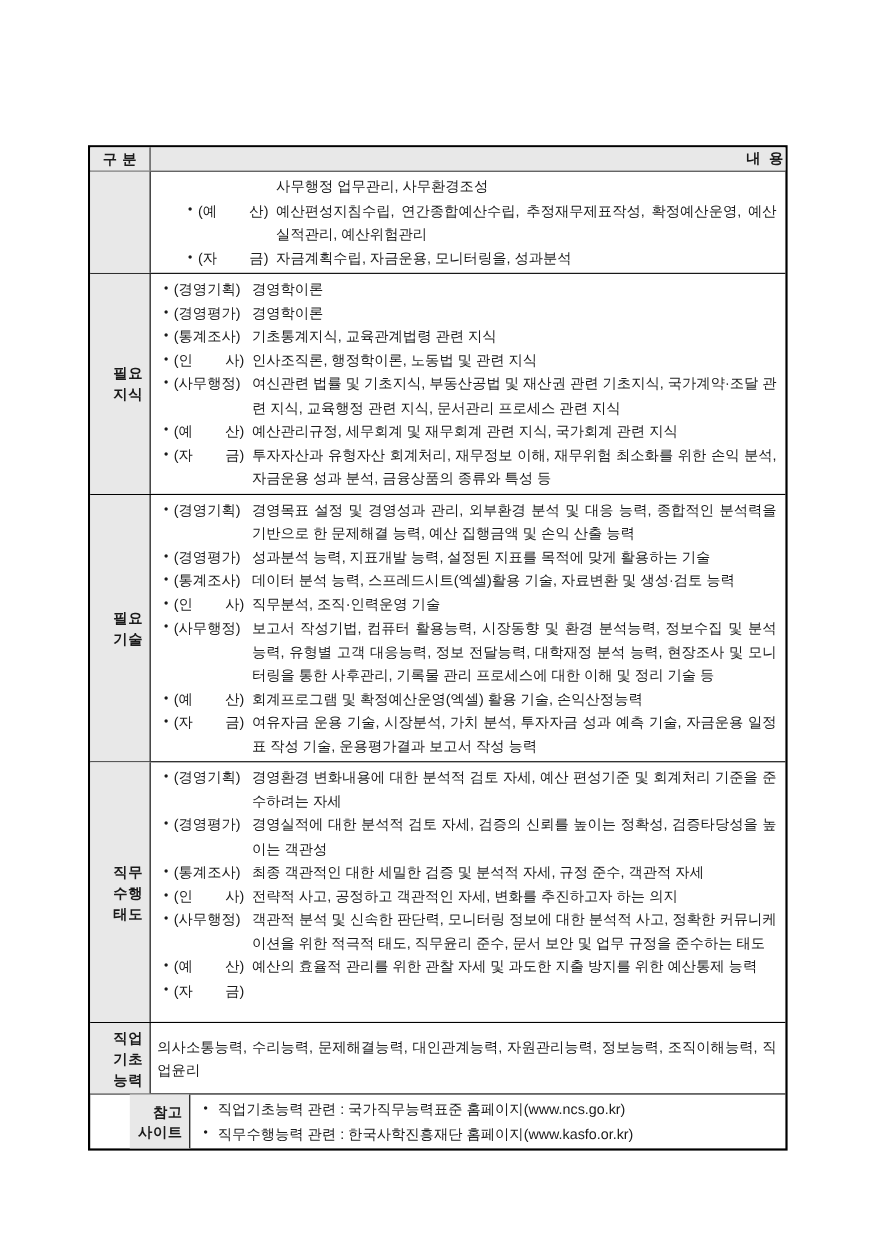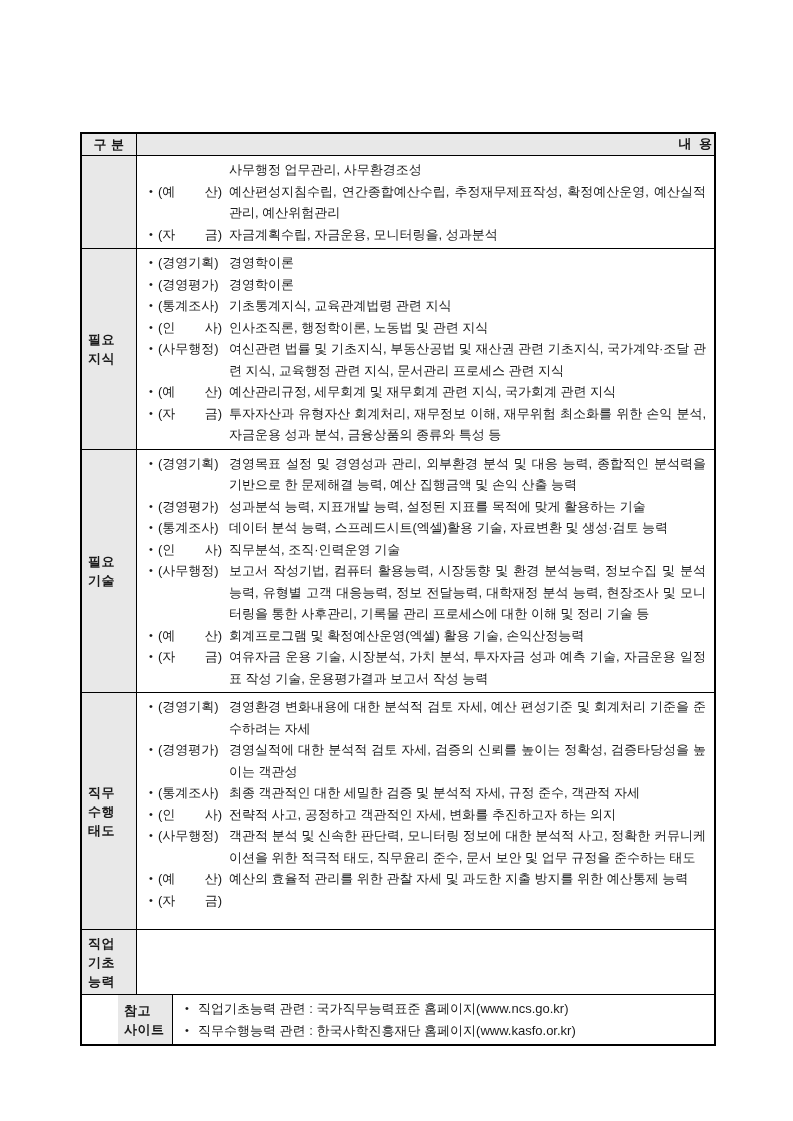--- a/index.html
+++ b/index.html
@@ -28,42 +28,42 @@
   }
   .trow:first-child { border-top: none; }
   .cat {
     flex: none;
     width: 55px;
     background: #e8e8e8;
     border-right: 1px solid #000000;
     display: flex;
     align-items: center;
     justify-content: center;
-    text-align: left;
+    text-align: right;
     font-weight: bold;
     line-height: 19px;
     padding: 3px 6px;
     letter-spacing: 0.5px;
   }
   .cell {
     flex: 1 1 auto;
     padding: 3px 8px 3px 6px;
     line-height: 21.5px;
   }
   .hdr { min-height: 21px; }
   .hdr .cat { padding: 0 4px; line-height: 20px; }
   .hdr .cell {
     background: #e8e8e8;
     text-align: right;
     font-weight: bold;
     line-height: 20px;
     padding: 0;
     letter-spacing: 2px;
   }
-  .r0 { min-height: 84px; }
+  .r0 { min-height: 84px; gap: 22px; }
   .r1 { min-height: 195px; }
   .r2 { min-height: 240px; }
   .r3 { min-height: 237px; }
   .r4 { min-height: 65px; }
   .r5 { min-height: 46px; padding-left: 36px; }
   .r4 .cell { display: flex; align-items: center; }
   .r5 .cell { display: flex; flex-direction: column; justify-content: center; }
   .item { display: flex; align-items: flex-start; }
   .bullet {
     flex: none;
@@ -236,20 +236,23 @@
         </div>
         <div class="item">
           <span class="bullet">•</span>
           <span class="label">(자 금)</span>
         </div>
       </div>
     </div>
 
     <div class="trow r4">
       <div class="cat">직업 기초 능력</div>
+      <div class="cell">
+        <div class="para">의사소통능력, 수리능력, 문제해결능력, 대인관계능력, 자원관리능력, 정보능력, 조직이해능력, 직업윤리</div>
+      </div>
     </div>
 
     <div class="trow r5">
       <div class="cat">참고 사이트</div>
       <div class="cell">
         <div class="item nolabel">
           <span class="bullet">•</span>
           <span class="text">직업기초능력 관련 : 국가직무능력표준 홈페이지(www.ncs.go.kr)</span>
         </div>
         <div class="item nolabel">

